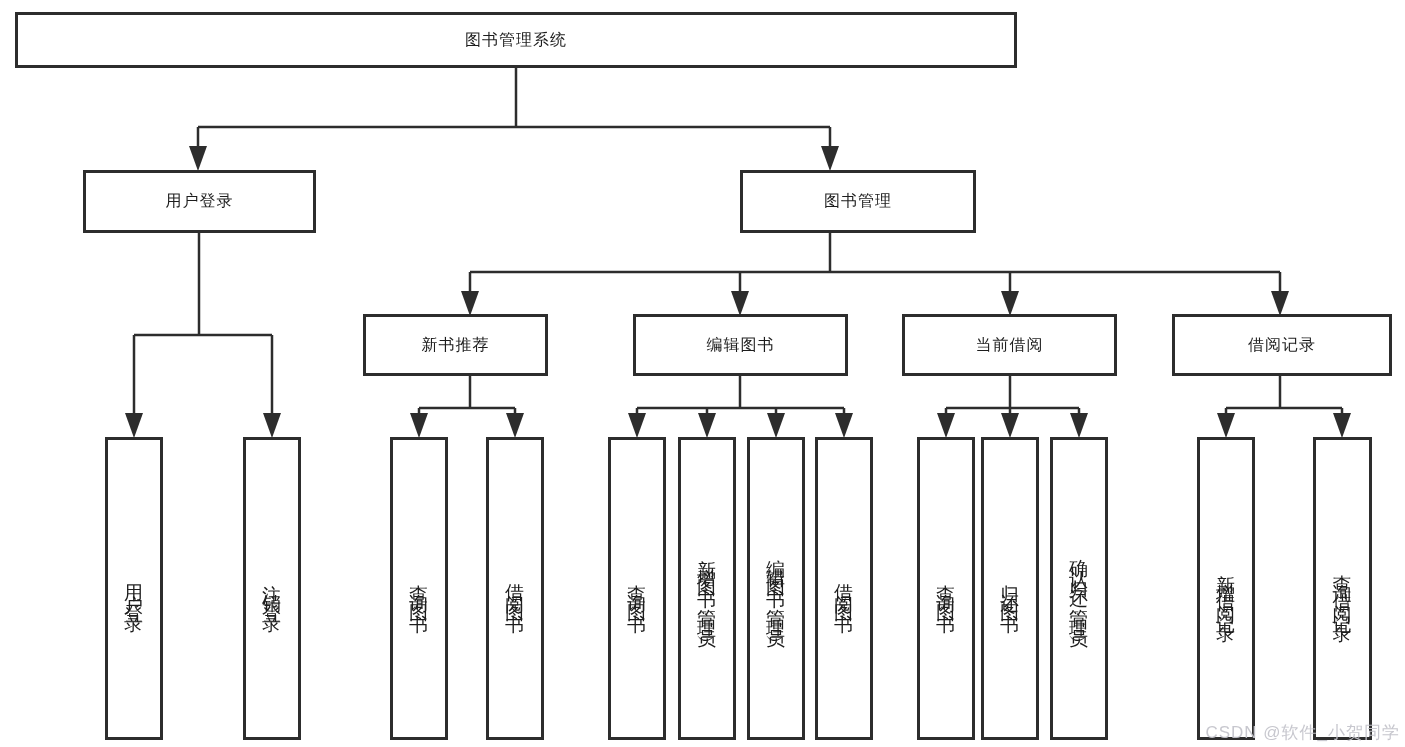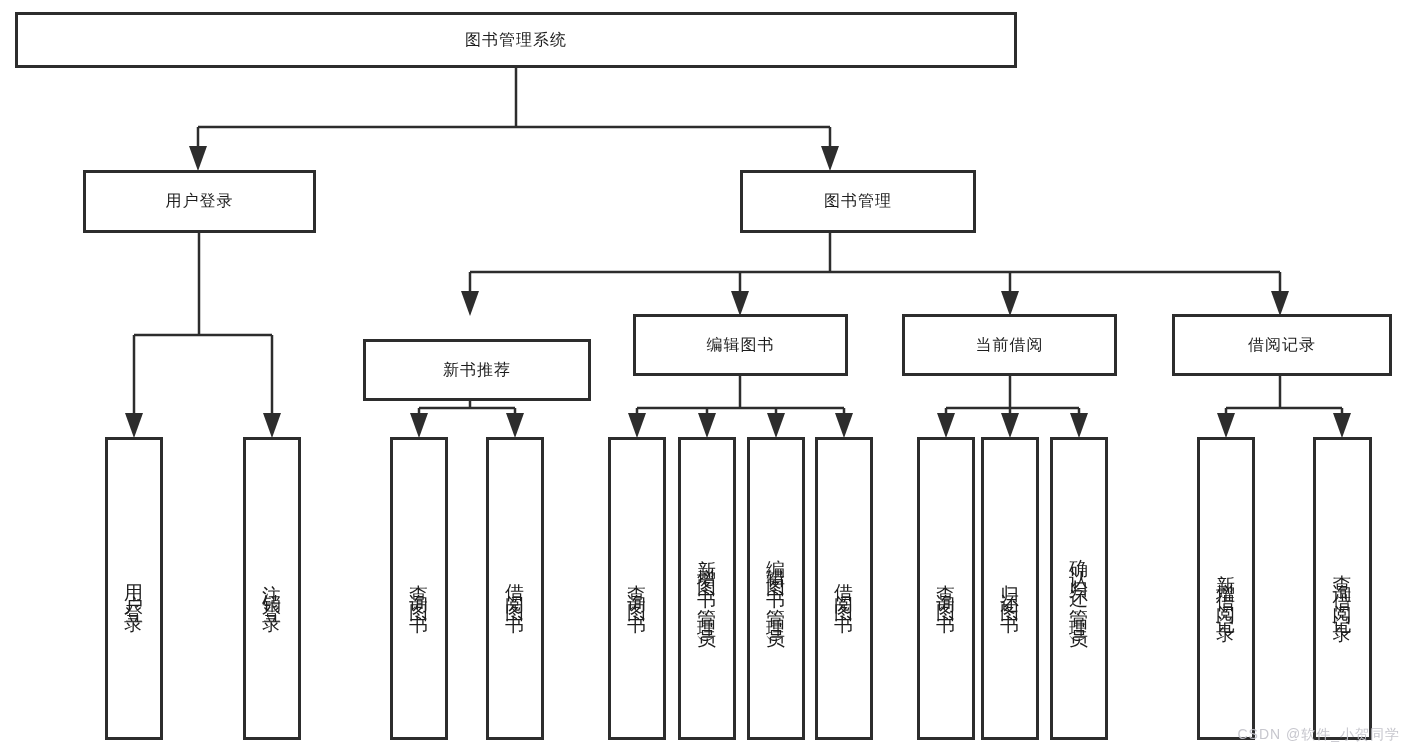--- a/index.html
+++ b/index.html
@@ -15,21 +15,21 @@
     box-sizing:border-box;z-index:2;
     color:#1d1d1d;
   }
   .node-h{font-size:16px;letter-spacing:1px;}
   .node-leaf span{
     writing-mode:vertical-lr;text-orientation:mixed;
     font-size:19px;letter-spacing:10px;line-height:1;color:#1d1d1d;
   }
   .watermark{
     position:absolute;right:5px;bottom:3px;z-index:5;
-    font-size:14px;color:rgba(196,196,203,0.95);letter-spacing:1px;
+    font-size:17px;color:rgba(196,196,203,0.95);letter-spacing:1px;
   }
 </style>
 </head>
 <body>
 
 <div class="canvas">
 
   <svg class="connectors" viewBox="0 0 1405 747" xmlns="http://www.w3.org/2000/svg">
     <g stroke="#2d2d2d" stroke-width="2.5" fill="none">
 
@@ -101,21 +101,21 @@
     <span>图书管理系统</span>
   </div>
 
   <div class="node node-h" style="left:83px;top:170px;width:233px;height:63px;">
     <span>用户登录</span>
   </div>
   <div class="node node-h" style="left:712px;top:170px;width:236px;height:63px;margin-left:28px;">
     <span>图书管理</span>
   </div>
 
-  <div class="node node-h" style="left:363px;top:314px;width:228px;height:62px;margin-top:25px;">
+  <div class="node node-h" style="left:363px;top:314px;width:185px;height:62px;">
     <span>新书推荐</span>
   </div>
   <div class="node node-h" style="left:633px;top:314px;width:215px;height:62px;">
     <span>编辑图书</span>
   </div>
   <div class="node node-h" style="left:902px;top:314px;width:215px;height:62px;justify-content:center;">
     <span>当前借阅</span>
   </div>
   <div class="node node-h" style="left:1172px;top:314px;width:220px;height:62px;">
     <span>借阅记录</span>

